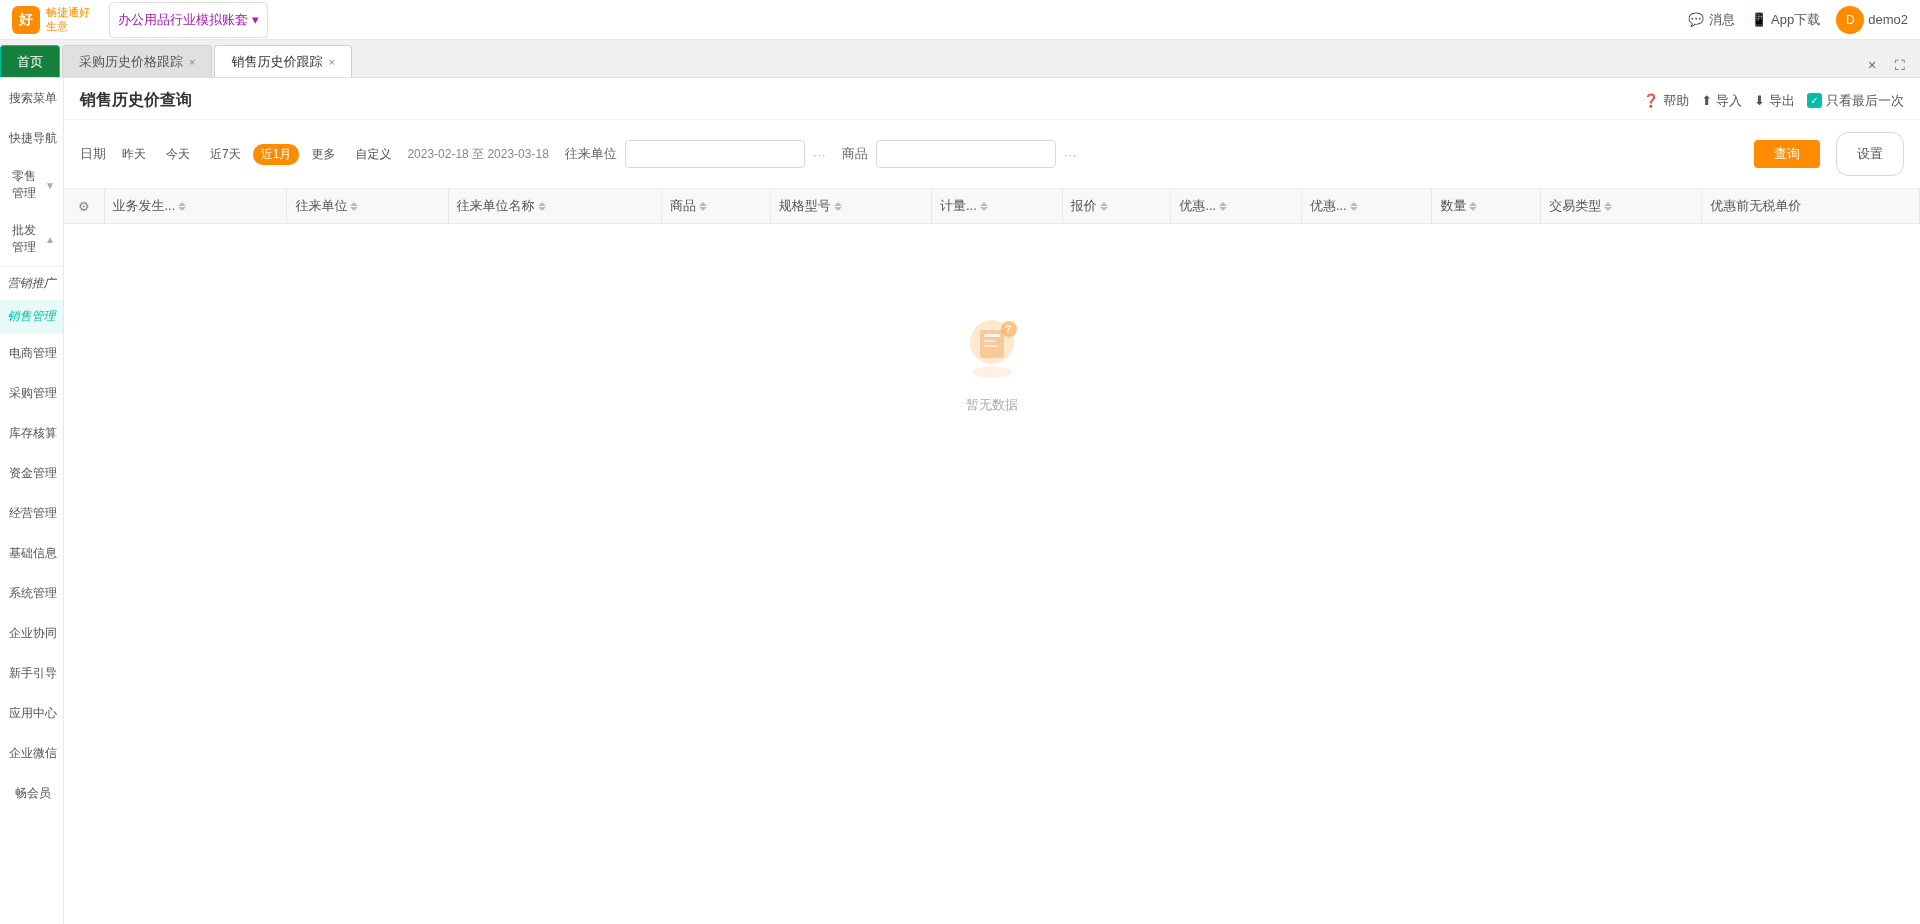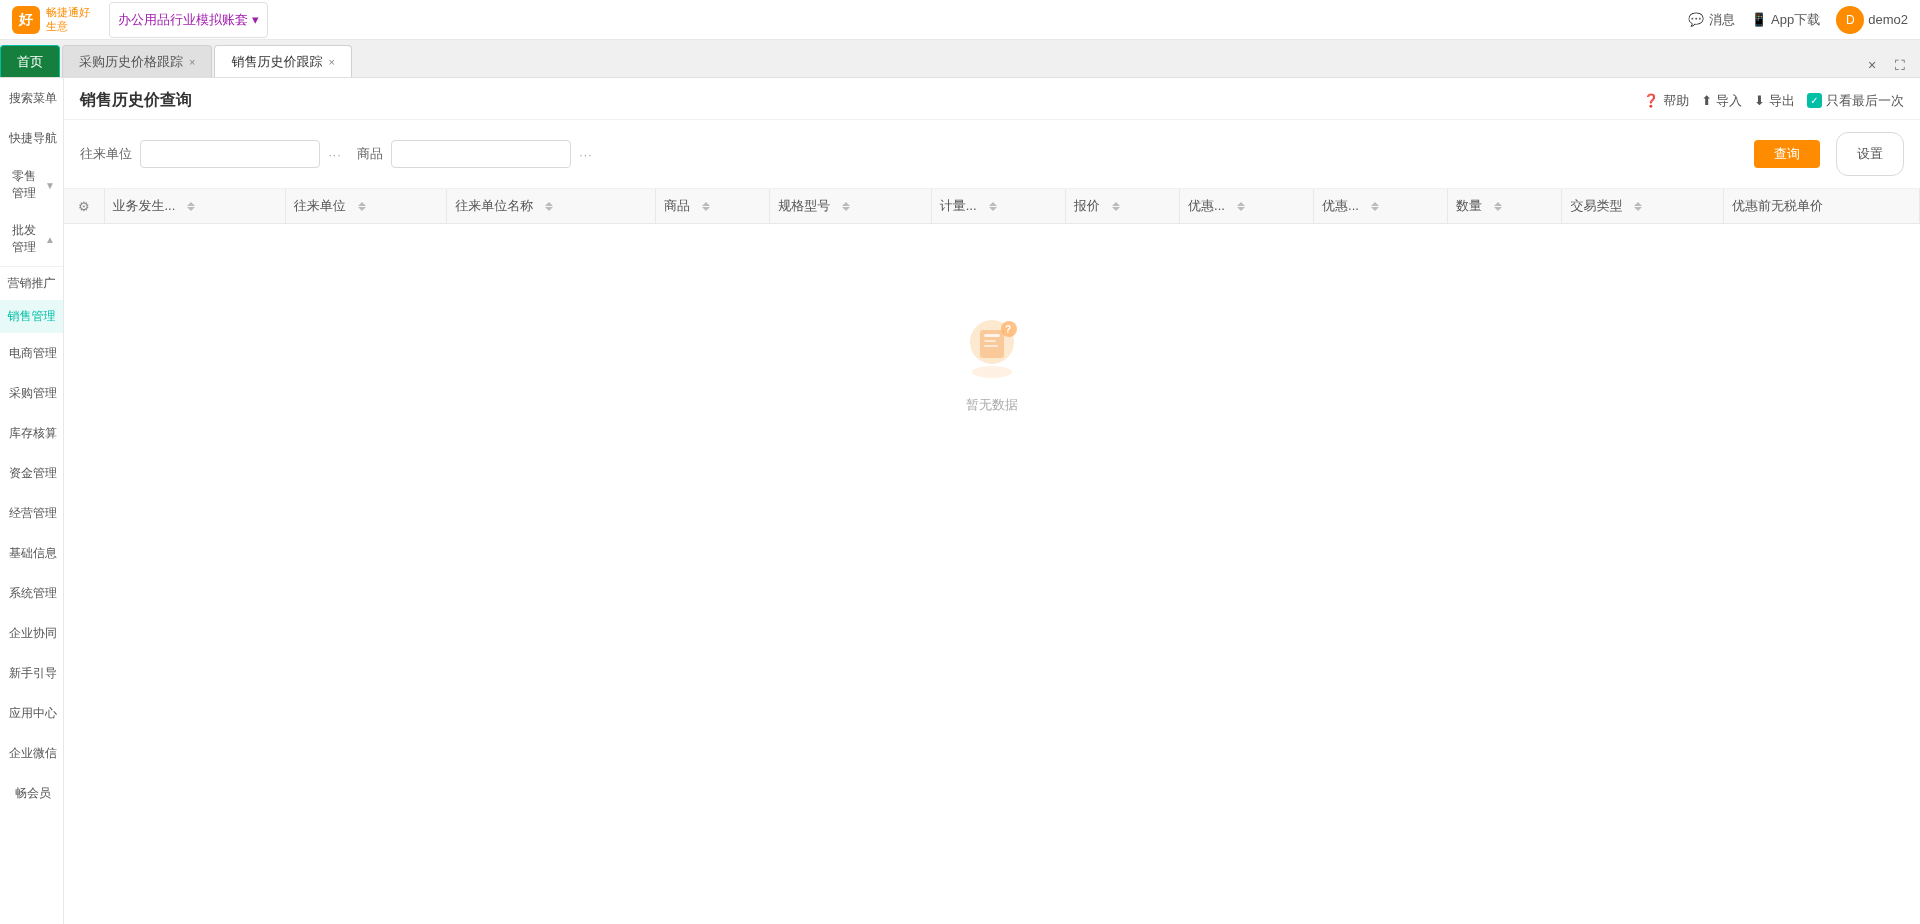--- a/index.html
+++ b/index.html
@@ -187,20 +187,21 @@
     }
     .sub-item {
       display: flex;
       align-items: center;
       justify-content: center;
       padding: 8px 4px;
       cursor: pointer;
       color: #555;
       font-size: 12px;
       text-align: right;
+      font-style: italic;
     }
     .sub-item.active { color: #00bfa5; background: #e8faf8; }
 
     
     .content-area {
       flex: 1;
       display: flex;
       flex-direction: column;
       overflow: hidden;
       background: #f5f7f9;
@@ -367,21 +368,21 @@
       position: sticky;
       top: 0;
       z-index: 1;
     }
     thead th:first-child {
       width: 40px;
     }
     .th-inner {
       display: flex;
       align-items: center;
-      gap: 12px;
+      gap: 3px;
     }
     .sort-icon {
       display: flex;
       flex-direction: column;
       gap: 1px;
     }
     .sort-arrow {
       width: 0;
       height: 0;
       border-left: 4px solid transparent;
@@ -545,20 +546,32 @@
             <span>导出</span>
           </div>
           <div class="checkbox-action">
             <div class="checkbox-icon">✓</div>
             <span>只看最后一次</span>
           </div>
         </div>
       </div>
 
       <div class="filter-bar">
+        <div class="filter-group">
+          <span class="filter-label">日期</span>
+          <div class="date-tabs">
+            <span class="date-tab">昨天</span>
+            <span class="date-tab">今天</span>
+            <span class="date-tab">近7天</span>
+            <span class="date-tab active">近1月</span>
+            <span class="date-tab">更多</span>
+            <span class="date-tab">自定义</span>
+          </div>
+          <span class="date-range">2023-02-18 至 2023-03-18</span>
+        </div>
 
         <div class="filter-group">
           <span class="filter-label">往来单位</span>
           <input class="filter-input" type="text" style="">
           <span class="filter-dots">···</span>
         </div>
 
         <div class="filter-group">
           <span class="filter-label">商品</span>
           <input class="filter-input" type="text" style="">

